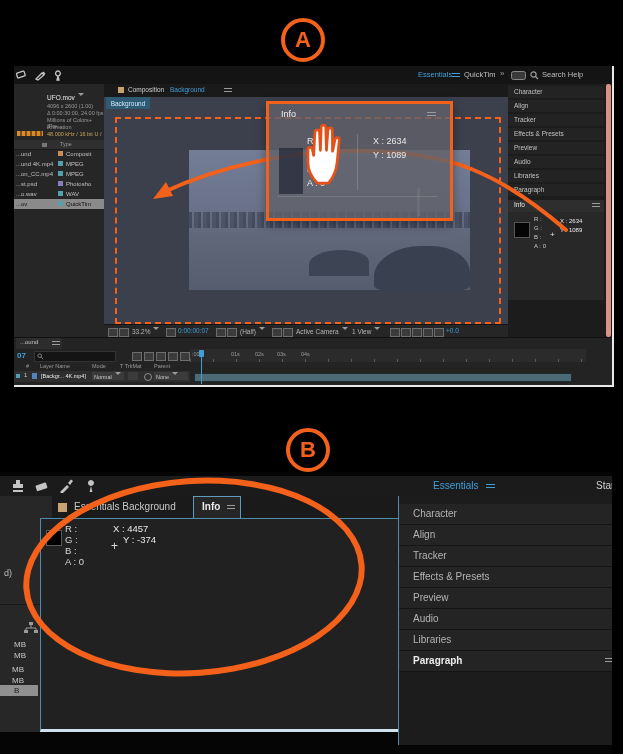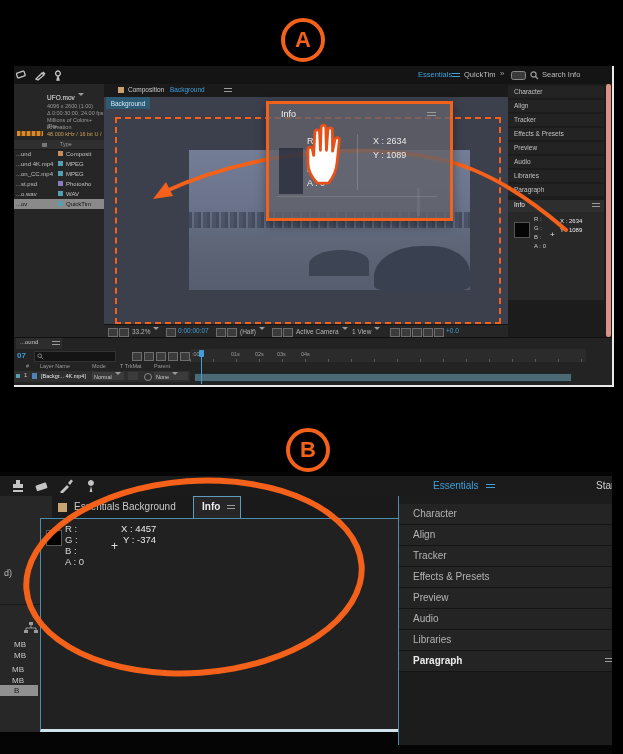--- a/index.html
+++ b/index.html
@@ -51,21 +51,21 @@
     <div class="hamb hamb-blue" style="left:438px;top:7px;"></div>
     <span class="abs t75" style="left:450px;top:4px;color:#bfbfbf;">QuickTim</span>
     <span class="abs t8 dim" style="left:486px;top:3px;">»</span>
     <svg class="abs" style="left:497px;top:5px;" width="15" height="9" viewBox="0 0 15 9">
       <rect x="0.5" y="0.5" width="14" height="8" rx="2" fill="#3a3a3a" stroke="#888" stroke-width="1"></rect>
     </svg>
     <svg class="abs" style="left:516px;top:5px;" width="9" height="9" viewBox="0 0 9 9">
       <circle cx="3.5" cy="3.5" r="2.6" fill="none" stroke="#9a9a9a" stroke-width="1.2"></circle>
       <path d="M5.5 5.5 L8 8" stroke="#9a9a9a" stroke-width="1.2"></path>
     </svg>
-    <span class="abs t75" style="left:528px;top:4px;color:#bdbdbd;">Search Info</span>
+    <span class="abs t75" style="left:528px;top:4px;color:#bdbdbd;">Search Help</span>
   </div>
 
   <div class="abs" style="left:0;top:18px;width:90px;height:253px;background:#262626;border-right:1px solid #141414;">
     <span class="abs t65 lit dd" style="left:33px;top:9px;">UFO.mov</span>
     <span class="abs t55 dim" style="left:33px;top:19px;">4096 x 2600 (1.00)</span>
     <span class="abs t55 dim" style="left:33px;top:26px;">Δ 0:00:30:00, 24.00 fps</span>
     <span class="abs t55 dim" style="left:33px;top:33px;">Millions of Colors+ (Pre...</span>
     <span class="abs t55 dim" style="left:33px;top:40px;">Animation</span>
     <span class="abs t55" style="left:33px;top:47px;color:#c9a05a;">48.000 kHz / 16 bit U / ...</span>
     <div class="abs" style="left:3px;top:47px;width:26px;height:5px;background:repeating-linear-gradient(90deg,#D98A2B 0 3px,#7a4d16 3px 5px);"></div>
@@ -300,21 +300,21 @@
       <div class="hamb" style="left:33px;top:8px;"></div>
     </div>
   </div>
 
   <div class="abs" style="left:40px;top:46px;width:358px;height:210px;background:#212121;border:1px solid #4E8CAB;border-bottom:3px solid #CFE2EE;">
     <div class="abs" style="left:5px;top:11px;width:14px;height:14px;background:#000;border:1px solid #5a5a5a;"></div>
     <span class="abs t95" style="left:24px;top:4px;color:#d5d5d5;">R :</span>
     <span class="abs t95" style="left:24px;top:15px;color:#d5d5d5;">G :</span>
     <span class="abs t95" style="left:24px;top:26px;color:#d5d5d5;">B :</span>
     <span class="abs t95" style="left:24px;top:37px;color:#d5d5d5;">A : 0</span>
-    <span class="abs t95 lit" style="left:80px;top:4px;">X : 4457</span>
+    <span class="abs t95 lit" style="left:72px;top:4px;">X : 4457</span>
     <span class="abs t95 lit" style="left:82px;top:15px;">Y : -374</span>
     <span class="abs" style="left:70px;top:20px;font-size:12px;color:#e0e0e0;">+</span>
   </div>
 
   <div class="abs" style="left:398px;top:24px;width:225px;height:249px;background:#1C1C1C;border-left:1px solid #4E8CAB;">
     <div class="sidebar-item-b" style="top:8px;"><span>Character</span></div>
     <div class="sidebar-item-b" style="top:29px;"><span>Align</span></div>
     <div class="sidebar-item-b" style="top:50px;"><span>Tracker</span></div>
     <div class="sidebar-item-b" style="top:71px;"><span>Effects &amp; Presets</span></div>
     <div class="sidebar-item-b" style="top:92px;"><span>Preview</span></div>

